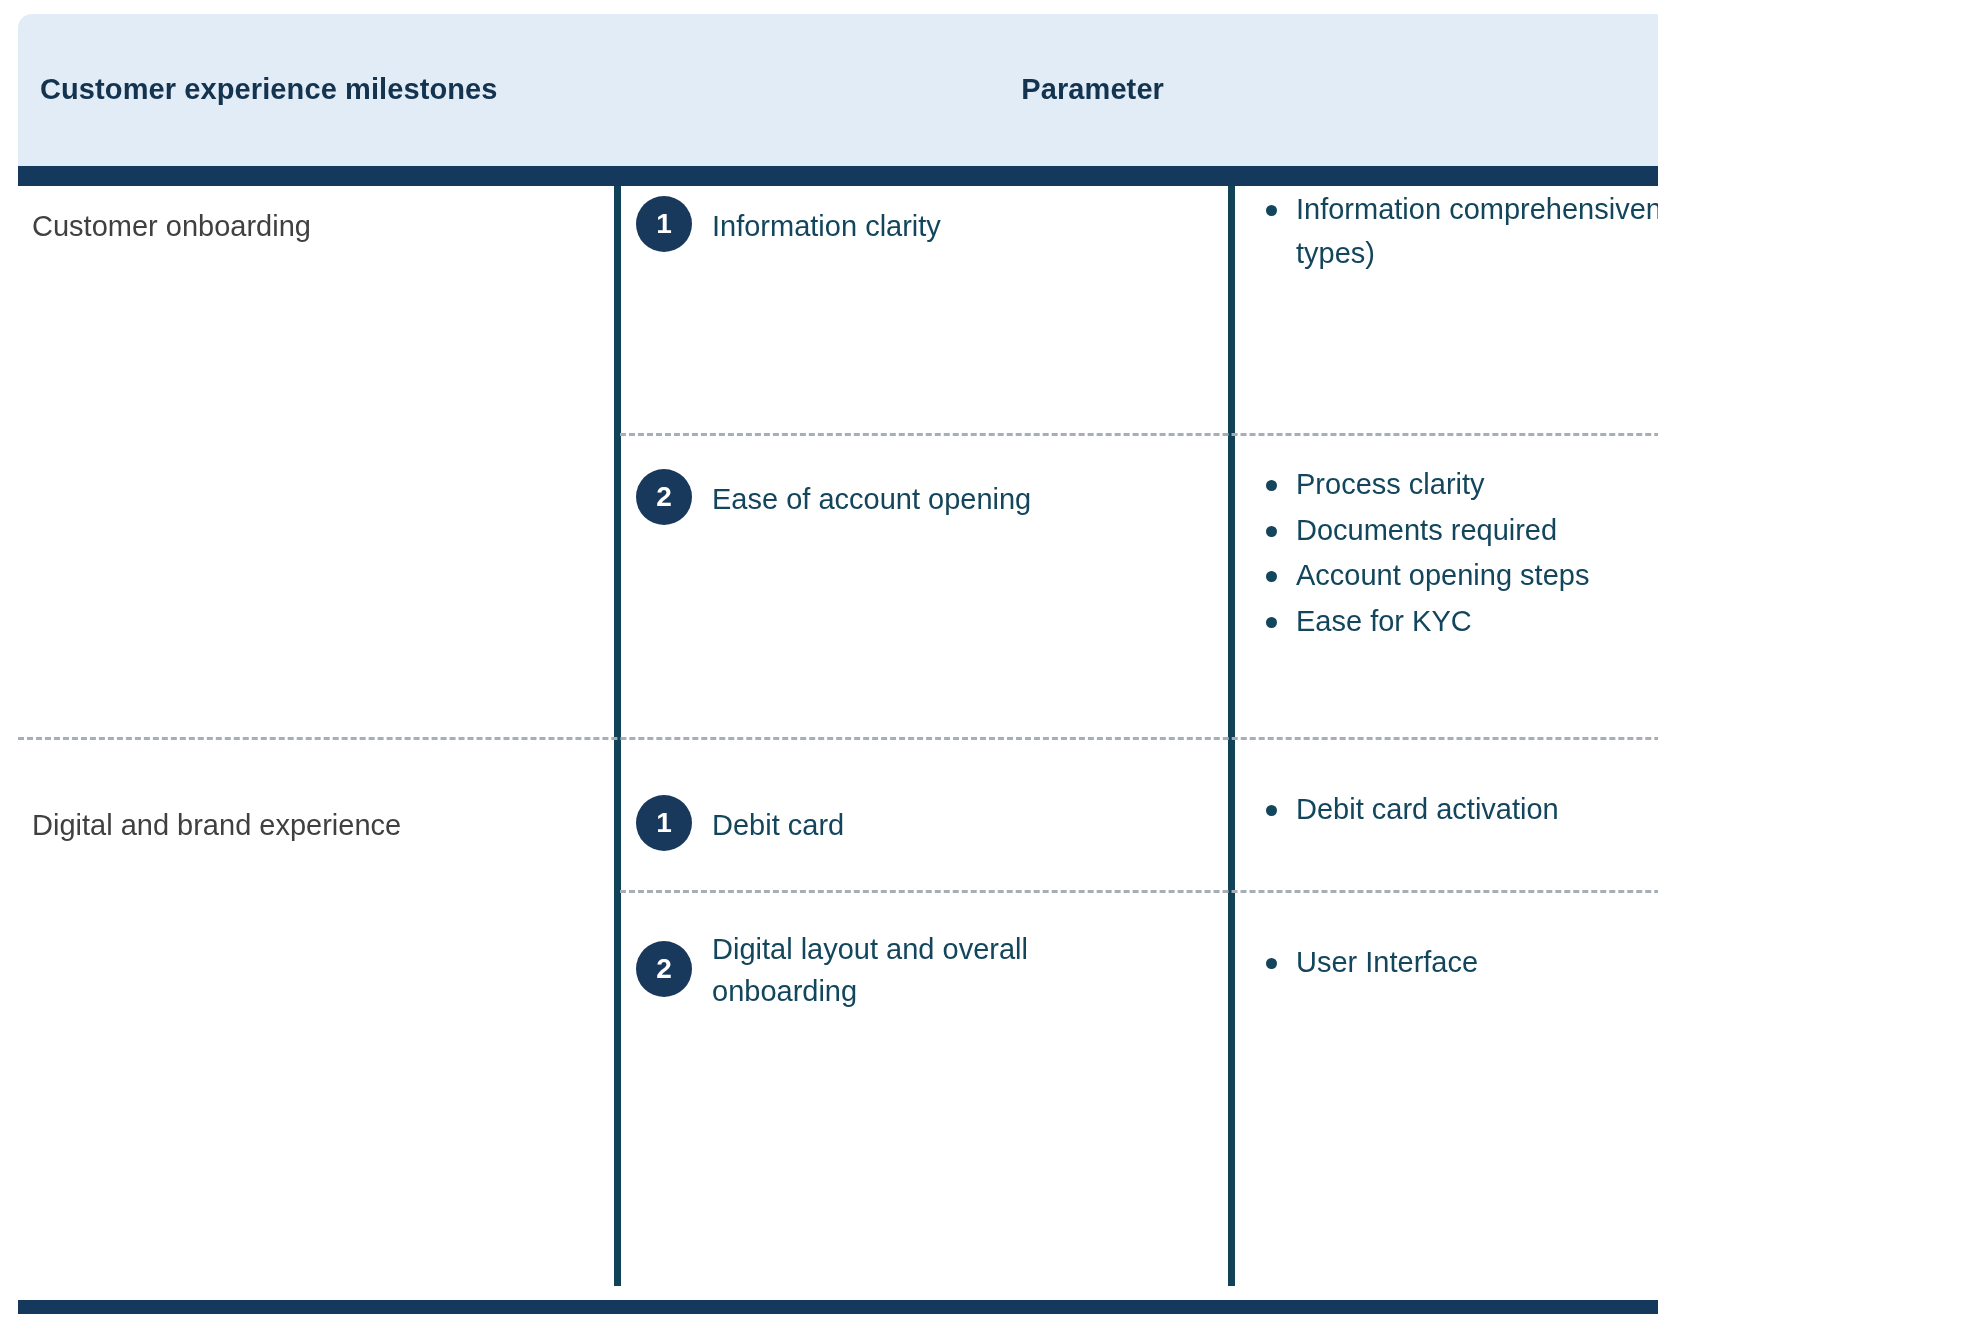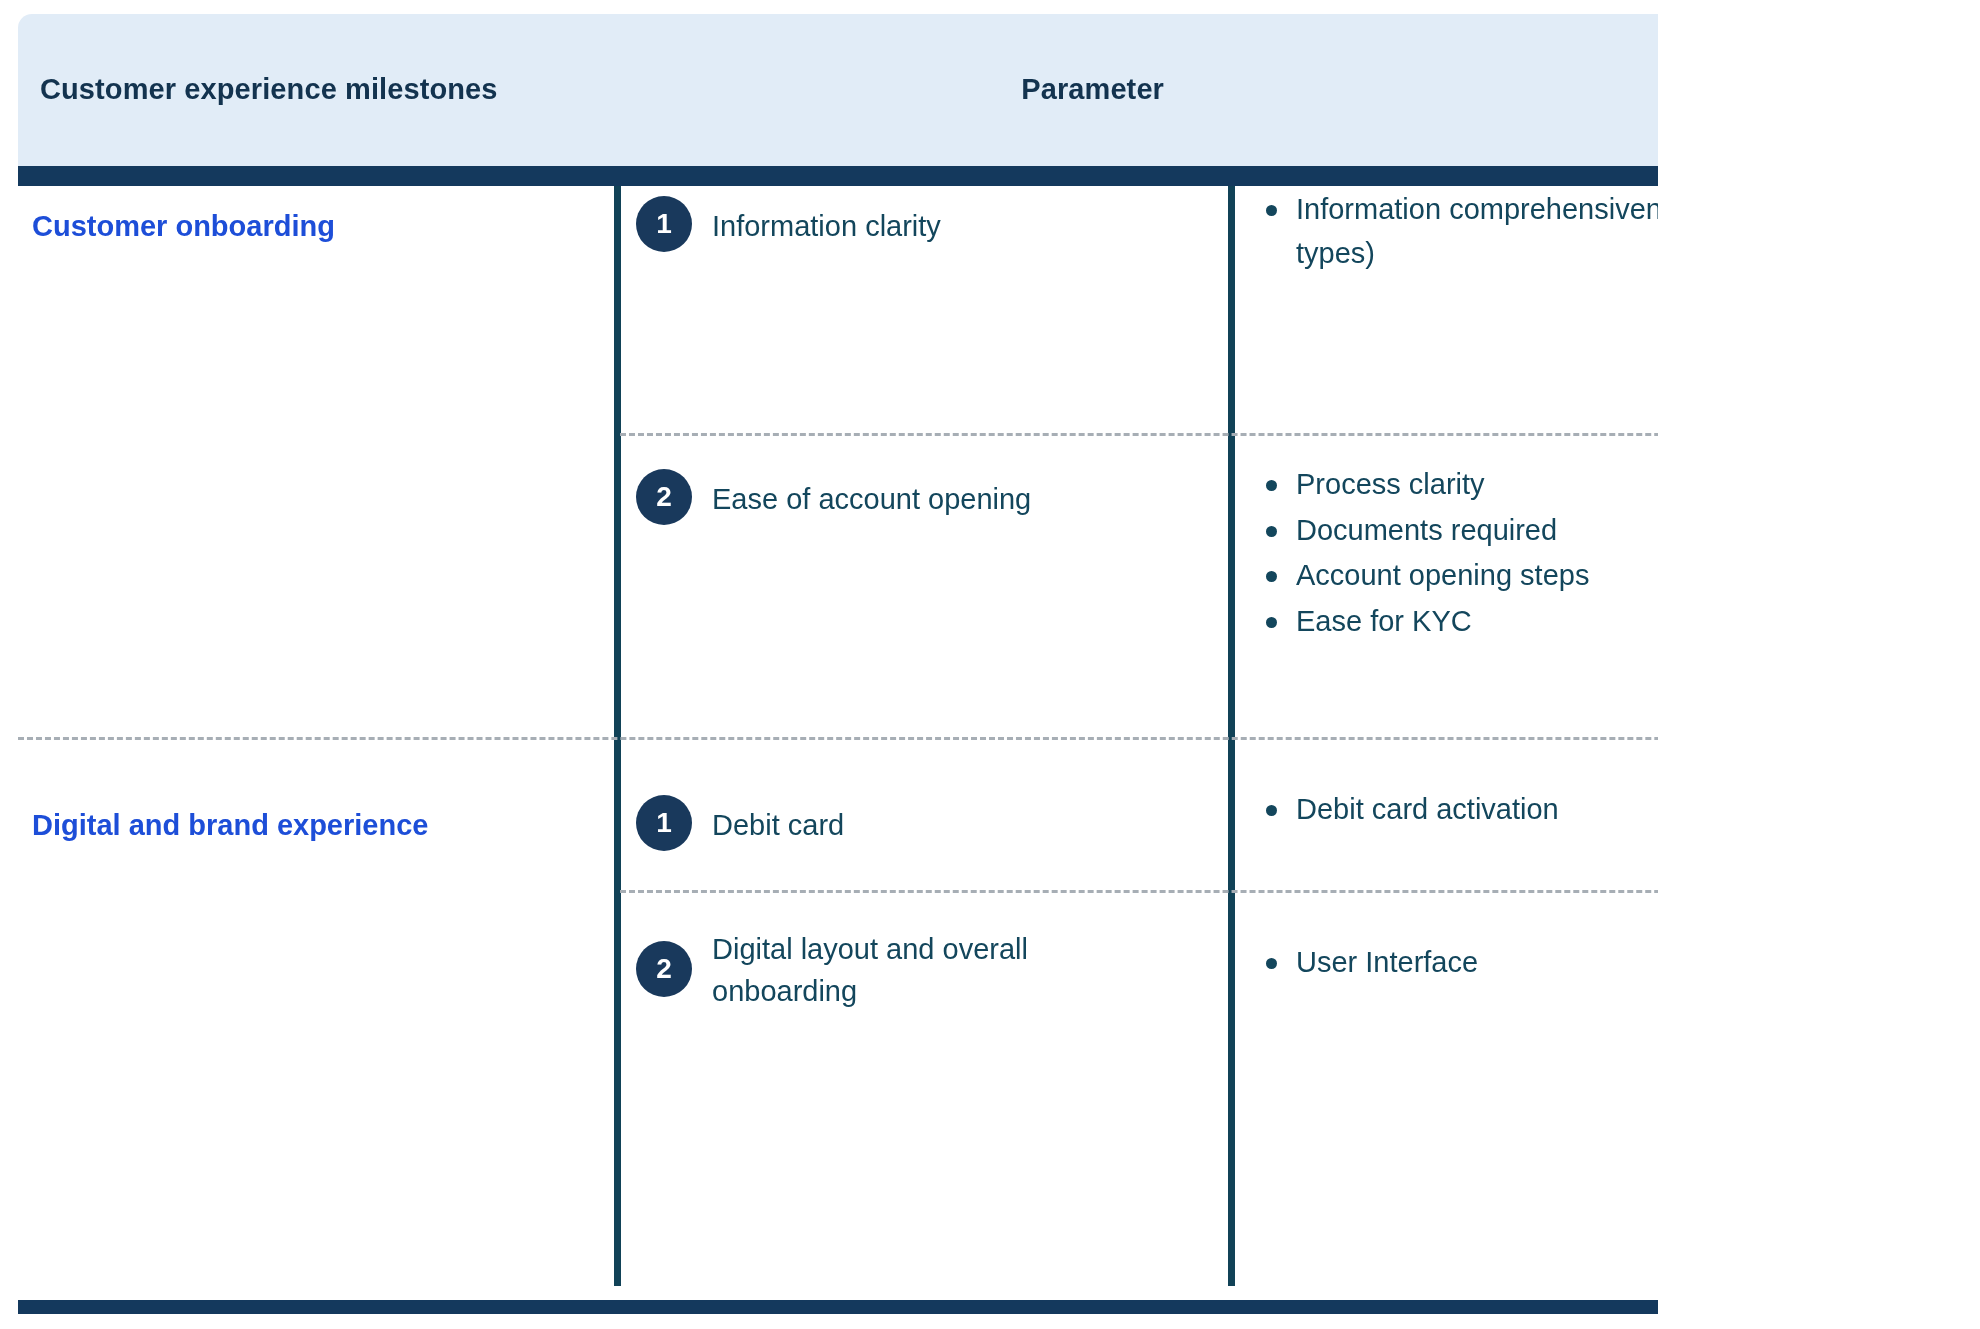--- a/index.html
+++ b/index.html
@@ -102,22 +102,22 @@
     position: absolute;
     left: 0;
     width: 1980px;
   }
 
   
   .milestone {
     position: absolute;
     left: 32px;
     width: 575px;
-    color: #1d4ed8;
-    font-weight: bold;
+    color: #404040;
+    font-weight: normal;
     font-size: 29px;
     line-height: 1.3;
   }
 
   
   .param {
     position: absolute;
     left: 636px;
     width: 585px;
     display: flex;

